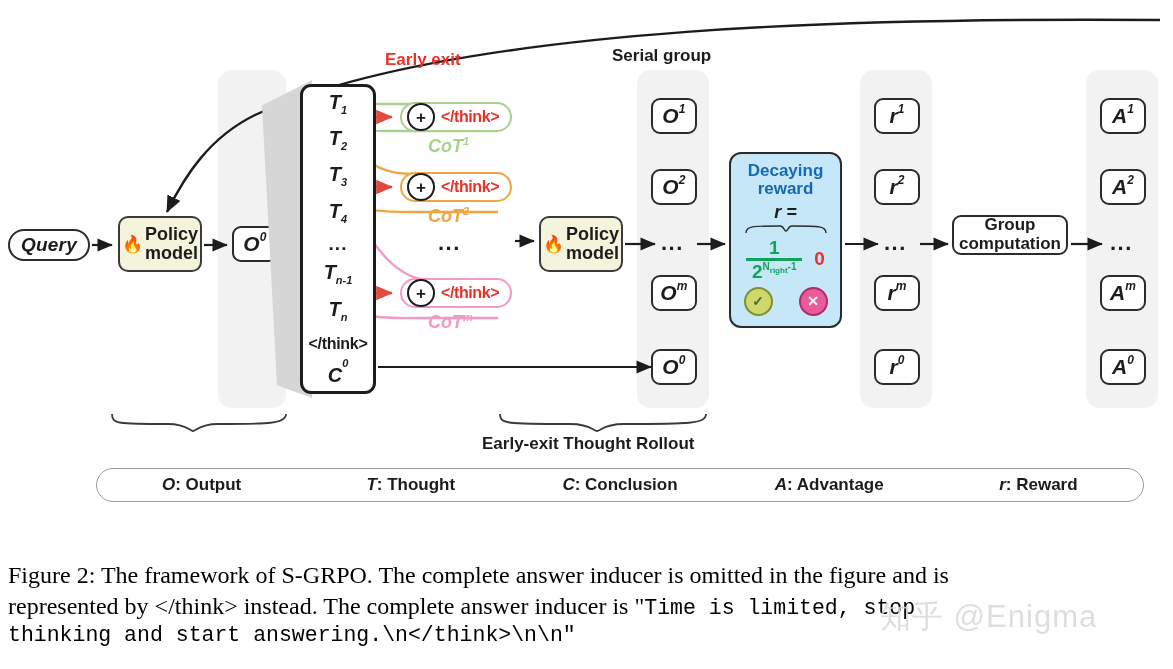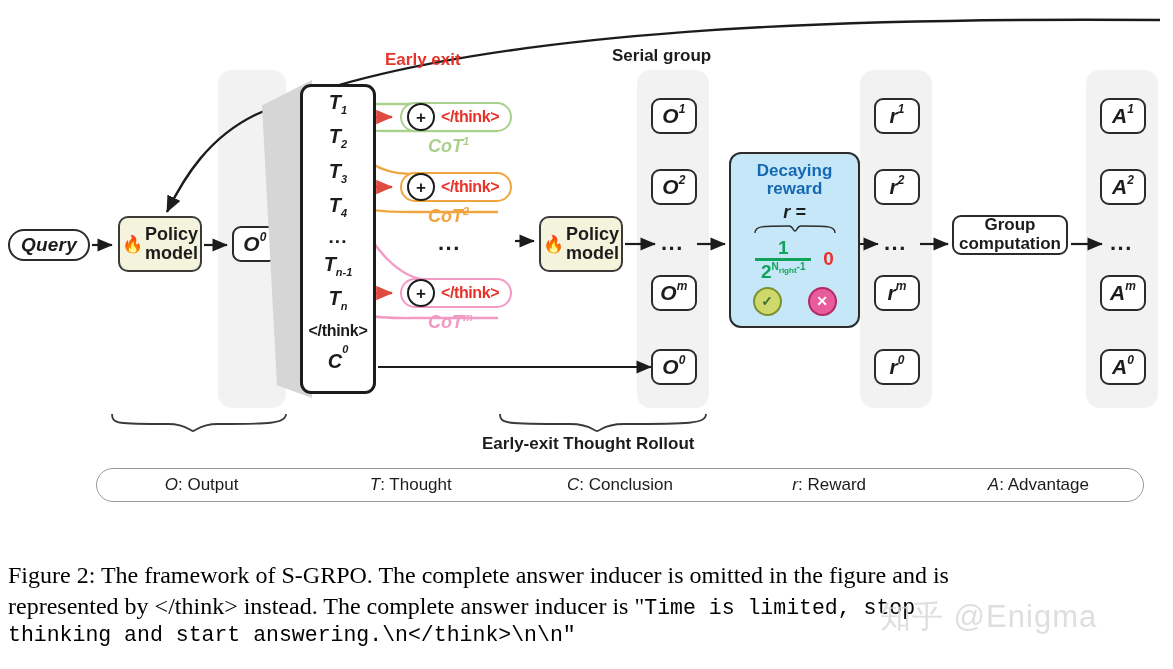--- a/index.html
+++ b/index.html
@@ -26,21 +26,21 @@
   .policy .ptxt{text-align:center;}
   .policy1{left:118px;top:216px;width:84px;height:56px;}
   .policy2{left:539px;top:216px;width:84px;height:56px;}
 
   .o0a{left:232px;top:226px;width:46px;height:36px;}
 
   
   .stack{position:absolute;left:300px;top:84px;width:76px;height:310px;
          border:3px solid #1c1c1c;border-radius:11px;background:#fff;
          display:flex;flex-direction:column;align-items:center;justify-content:space-between;
-         padding:5px 0 20px;box-sizing:border-box;z-index:4;}
+         padding:5px 0 6px;box-sizing:border-box;z-index:4;}
   .stack .t{font-style:italic;font-weight:bold;font-size:20px;line-height:1;}
   .stack .t sub{font-size:11px;font-style:italic;}
   .stack .dots{font-size:19px;font-weight:bold;letter-spacing:1px;line-height:.7;}
   .stack .thinktag{font-size:16px;font-weight:bold;letter-spacing:-.3px;}
 
   .shadow-wedge{position:absolute;left:262px;top:80px;width:50px;height:318px;
                 background:#d6d6d6;z-index:2;
                 clip-path:polygon(0% 8%, 100% 0%, 100% 100%, 30% 96%);}
 
   
@@ -49,21 +49,21 @@
   .capsule .plus{width:24px;height:24px;border-radius:50%;border:2.2px solid #1c1c1c;
                  display:flex;align-items:center;justify-content:center;
                  font-size:17px;font-weight:bold;line-height:1;margin-left:5px;color:#1c1c1c;
                  background:#fff;}
   .capsule .tt{color:#e8322a;font-weight:bold;font-size:16px;letter-spacing:-.4px;
                margin-left:6px;margin-right:8px;}
   .cot{position:absolute;font-style:italic;font-weight:bold;font-size:18px;z-index:6;}
   .cot sup{font-size:11px;}
 
   
-  .decay{position:absolute;left:729px;top:152px;width:131px;height:176px;
+  .decay{position:absolute;left:729px;top:152px;width:113px;height:176px;
          background:#c5e7f7;border:2px solid #2b2b2b;border-radius:12px;z-index:5;
          display:flex;flex-direction:column;align-items:center;box-sizing:border-box;padding-top:8px;}
   .decay .title{color:#1668b3;font-weight:bold;font-size:17px;line-height:1.05;text-align:center;}
   .decay .req{font-style:italic;font-weight:bold;font-size:18px;margin-top:4px;}
   .decay .brace{width:84px;height:11px;margin-top:1px;}
   .decay .row{display:flex;align-items:center;justify-content:center;gap:12px;margin-top:3px;}
   .frac{display:flex;flex-direction:column;align-items:center;color:#12a35a;font-weight:bold;}
   .frac .num{font-size:19px;line-height:1;}
   .frac .bar{width:56px;height:3px;background:#12a35a;margin:1px 0;}
   .frac .den{font-size:19px;line-height:1;}
@@ -85,21 +85,21 @@
   .lab.serial{left:612px;top:46px;font-size:17px;color:#1c1c1c;}
   .lab.full{left:105px;top:434px;font-size:17px;}
   .lab.ee{left:482px;top:434px;font-size:17px;}
 
   .coldots{position:absolute;font-size:22px;font-weight:bold;letter-spacing:1.5px;color:#1c1c1c;}
 
   
   .legend{position:absolute;left:96px;top:468px;width:1048px;height:34px;
           border:1.6px solid #9b9b9b;border-radius:17px;background:#fff;
           display:flex;align-items:center;box-sizing:border-box;}
-  .legend .item{flex:1;text-align:center;font-size:17px;font-weight:normal;white-space:nowrap;}
+  .legend .item{flex:1;text-align:center;font-size:17px;font-weight:bold;white-space:nowrap;}
   .legend .item .k{font-style:italic;}
 
   
   .caption{position:absolute;left:8px;top:560px;width:1158px;
            font-family:"Liberation Serif",serif;font-size:24px;line-height:1.28;color:#000;}
   .caption .mono{font-family:"Liberation Mono",monospace;font-size:21.5px;}
 
   .watermark{position:absolute;left:880px;top:596px;font-size:31px;color:#d9d9d9;
              font-family:"Liberation Sans",sans-serif;font-weight:500;letter-spacing:1px;
              opacity:.85;white-space:nowrap;}
@@ -302,22 +302,22 @@
     </div>
 
   <div class="lab early">Early exit</div>
   <div class="lab serial">Serial group</div>
   <div class="lab ee">Early-exit Thought Rollout</div>
 
   <div class="legend">
     <div class="item"><span class="k">O</span><span>: Output</span></div>
     <div class="item"><span class="k">T</span><span>: Thought</span></div>
     <div class="item"><span class="k">C</span><span>: Conclusion</span></div>
+    <div class="item"><span class="k">A</span><span>: Advantage</span></div>
     <div class="item"><span class="k">r</span><span>: Reward</span></div>
-    <div class="item"><span class="k">A</span><span>: Advantage</span></div>
   </div>
 
   <div class="caption">
     <div>Figure 2: The framework of S-GRPO. The complete answer inducer is omitted in the figure and is</div>
     <div><span>represented by &lt;/think&gt; instead. The complete answer inducer is "</span><span class="mono">Time is limited, stop</span></div>
     <div class="mono">thinking and start answering.\n&lt;/think&gt;\n\n"</div>
   </div>
 
   <div class="watermark">知乎 @Enigma</div>
 

